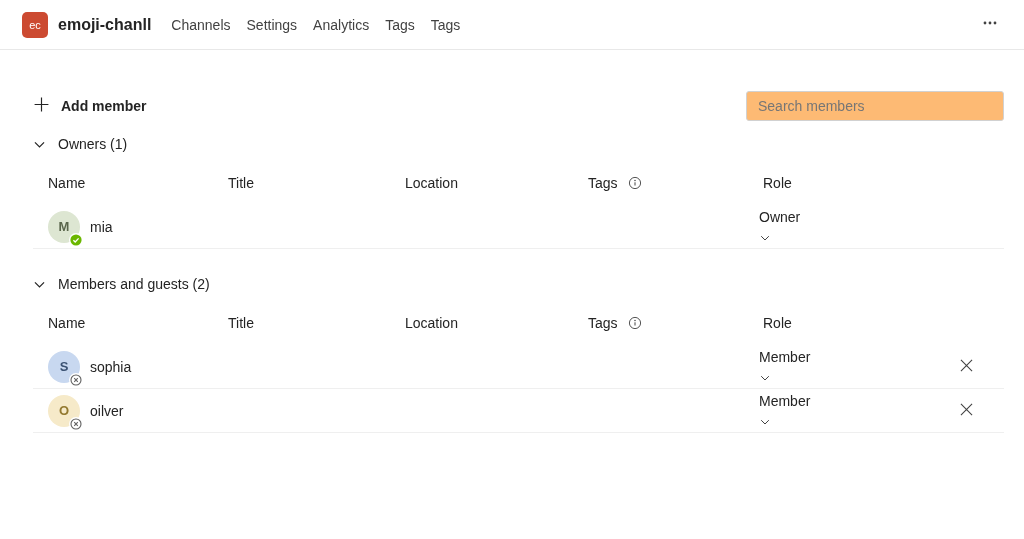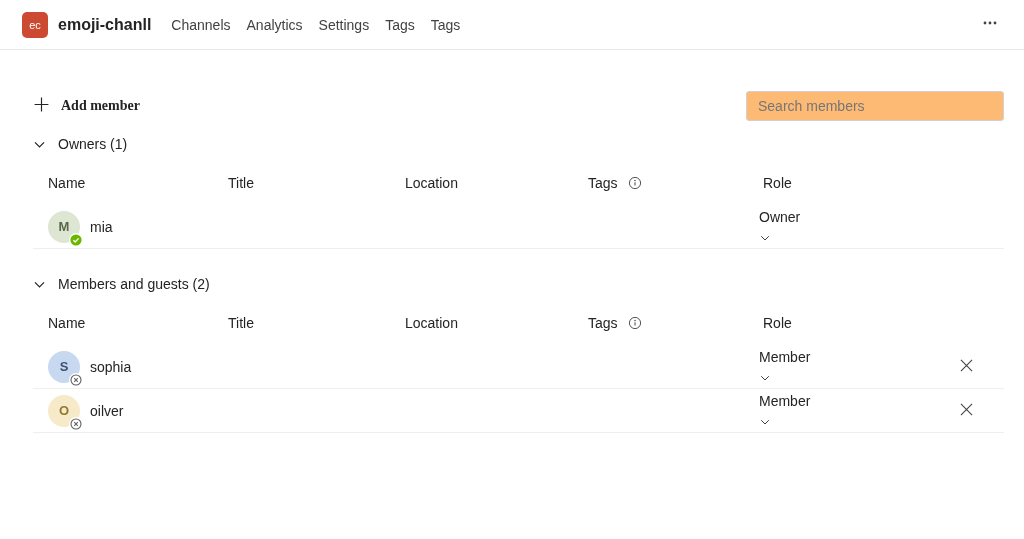--- a/index.html
+++ b/index.html
@@ -38,21 +38,21 @@
     margin-left: auto; background: none; border: none; cursor: pointer;
     padding: 6px; display: flex; align-items: center; margin-right: 2px;
   }
 
   
   .content { padding: 0 20px 0 33px; }
   .toolbar { margin-top: 41px; display: flex; align-items: center; justify-content: space-between; height: 30px; }
   .add-member {
     display: flex; align-items: center; gap: 11px;
     background: none; border: none; cursor: pointer;
-    font-family: Liberation Serif, serif; font-size: 14px; font-weight: 700; color: #242424;
+    font-family: Liberation Sans, sans-serif; font-size: 14px; font-weight: 700; color: #242424;
     padding: 2px 4px 2px 0;
   }
   .search-input {
     width: 258px; height: 30px;
     border: 1px solid #d1d1d1; border-radius: 3px;
     padding: 0 11px; font-family: inherit; font-size: 14px; color: #242424;
     outline: none; background: #fdba74;
   }
   .search-input::placeholder { color: #767676; }
 
@@ -108,22 +108,22 @@
 <style>.tab.active::after{background:#5b5fc7;}.row{border-bottom-color:#efefef;}</style></head>
 <body>
 
 <div class="page">
 
   <header class="app-header">
     <div class="channel-avatar" style="background: rgb(204, 74, 49);">ec</div>
     <h1 class="app-title">emoji-chanll</h1>
     <nav class="tabs" id="tab-bar">
         <div class="tab">Channels</div>
+        <div class="tab">Settings</div>
         <div class="tab">Analytics</div>
-        <div class="tab">Settings</div>
         <div class="tab">Tags</div>
         <div class="tab">Tags</div>
       </nav>
     <button class="more-btn">
       <span>
         <svg width="16" height="16" viewBox="0 0 16 16">
             <g fill="#424242">
               <circle cx="3" cy="8" r="1.4"></circle>
               <circle cx="8" cy="8" r="1.4"></circle>
               <circle cx="13" cy="8" r="1.4"></circle>

